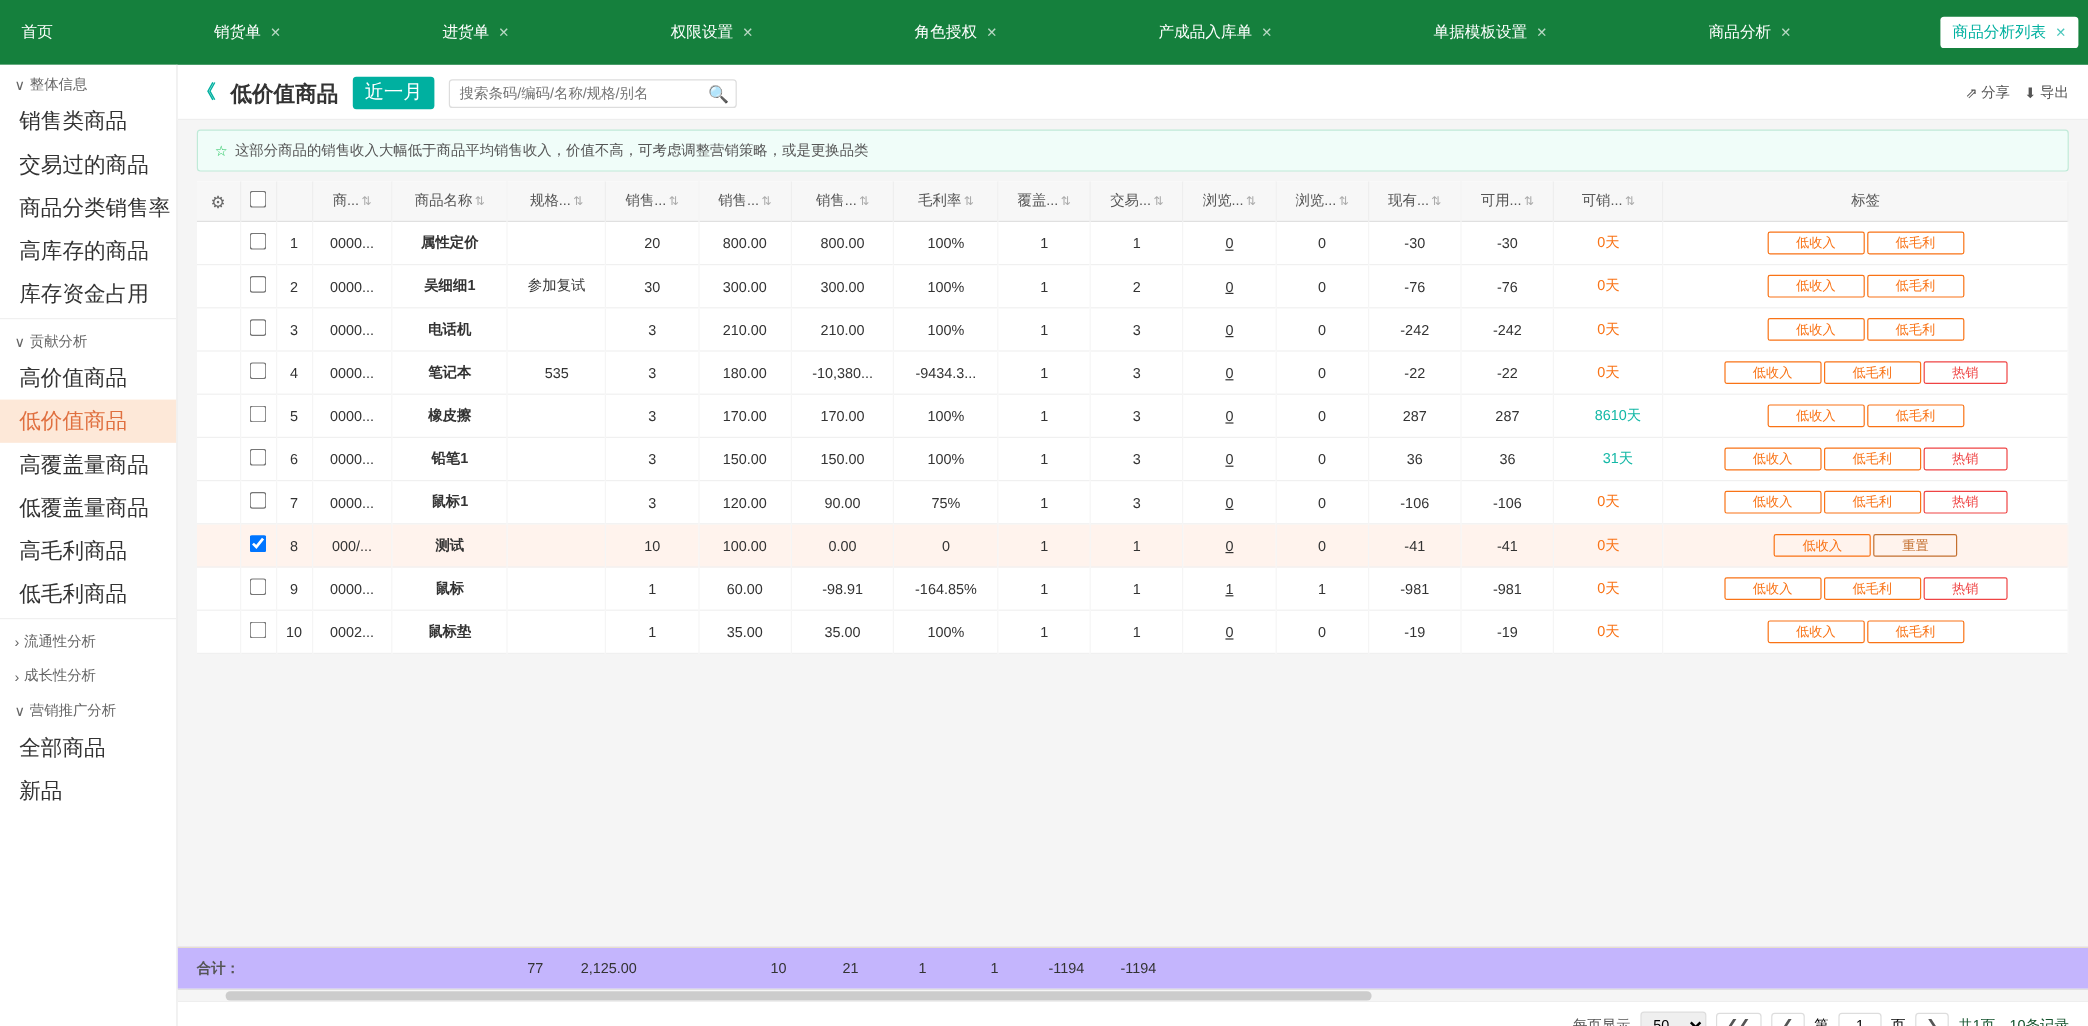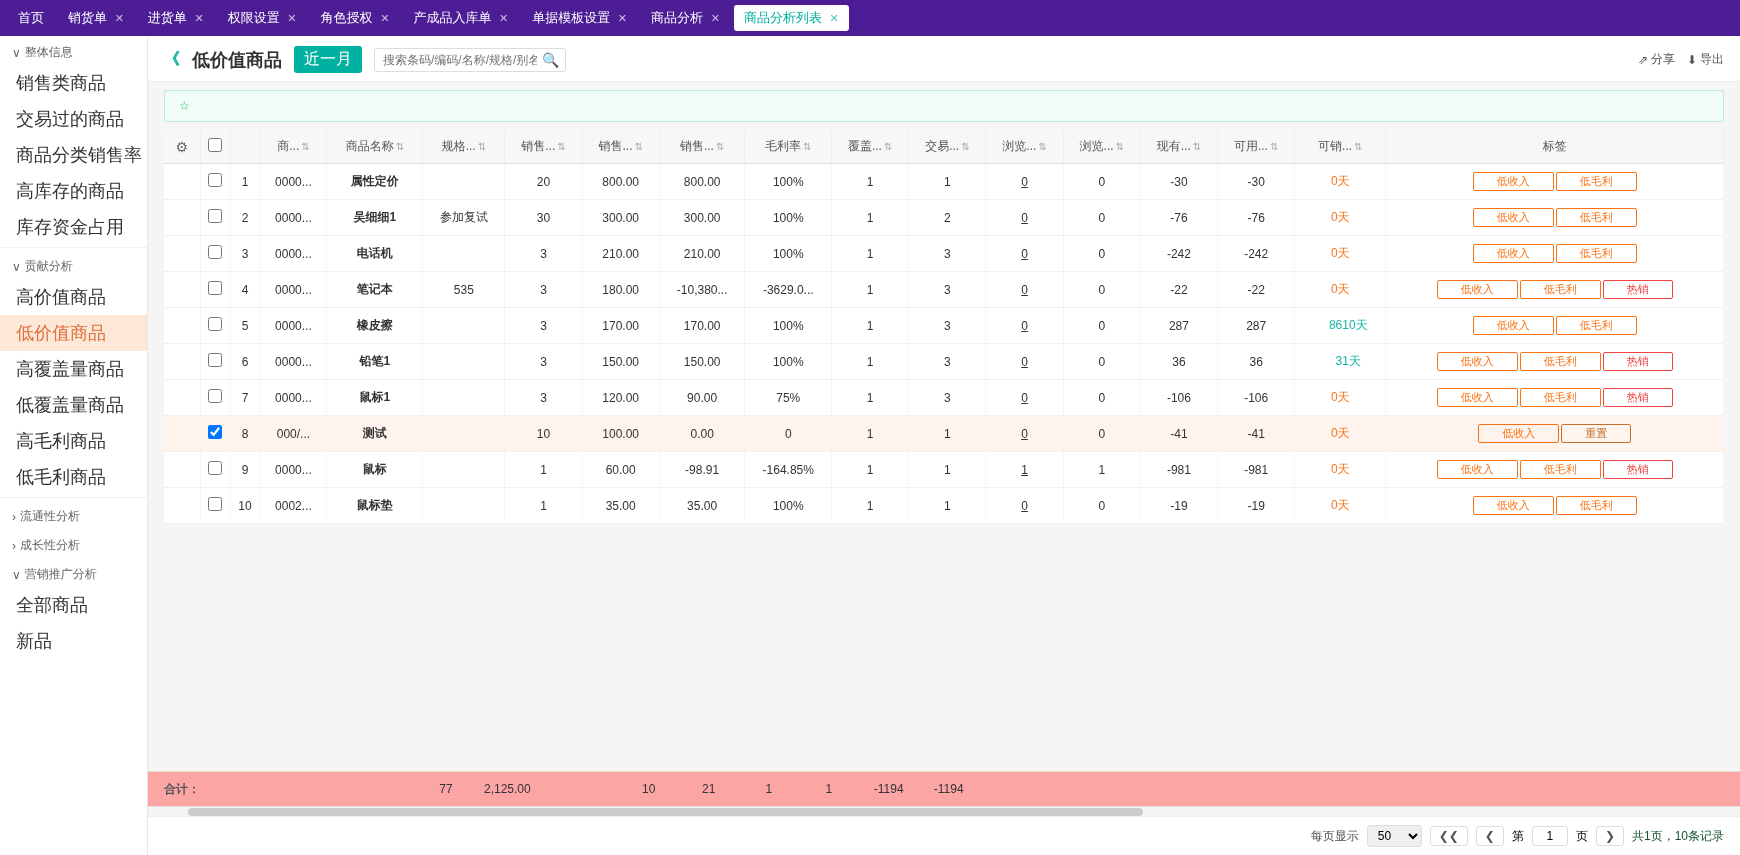--- a/index.html
+++ b/index.html
@@ -1,25 +1,26 @@
 <!DOCTYPE html>
 <html><head>
   <meta charset="utf-8">
   <style>
     * { box-sizing: border-box; margin: 0; padding: 0; font-family: 'Microsoft YaHei', Arial, sans-serif; font-size: 12px; }
     body { background: #f5f5f5; overflow-x: hidden; }
 
     
     .top-nav {
-      background: #4c1d95;
+      background: #15803d;
       display: flex;
       align-items: center;
-      height: 36px;
+      height: 54px;
       padding: 0 8px;
       gap: 4px;
+      justify-content: space-between;
     }
     .nav-item {
       color: #fff;
       padding: 4px 10px;
       cursor: pointer;
       border-radius: 3px;
       white-space: nowrap;
       font-size: 13px;
     }
     .nav-item.active { background: #fff; color: #00b0a0; }
@@ -86,21 +87,21 @@
       border: none;
       border-radius: 3px;
       padding: 3px 10px;
       cursor: pointer;
       font-size: 16px;
     }
     .search-box {
       border: 1px solid #ddd;
       border-radius: 3px;
       padding: 4px 28px 4px 8px;
-      width: 192px;
+      width: 240px;
       outline: none;
       color: #999;
       font-size: 12px;
       position: relative;
     }
     .search-wrap { position: relative; display: flex; align-items: center; }
     .search-icon-btn { position: absolute; right: 6px; color: #f97316; cursor: pointer; font-size: 14px; }
     .header-right { margin-left: auto; display: flex; gap: 12px; align-items: center; }
     .header-action-btn { color: #555; cursor: pointer; font-size: 12px; display: flex; align-items: center; gap: 3px; }
     .collapse-btn { cursor: pointer; color: #00b0a0; font-size: 16px; font-weight: bold; }
@@ -165,21 +166,21 @@
     .tag-orange { border: 1px solid #f97316; color: #f97316; }
     .tag-red { border: 1px solid #ef4444; color: #ef4444; }
     .tag-brown { border: 1px solid #c47030; color: #c47030; }
     .days-orange { color: #f97316; }
     .days-teal { color: #14b8a6; margin-left: 16px; }
     .underline-link { text-decoration: underline; cursor: pointer; color: #333; }
     .checkbox { width: 14px; height: 14px; cursor: pointer; }
 
     
     .footer-summary {
-      background: #fca5a5;
+      background: #c4b5fd;
       border-top: 1px solid #e8e0cc;
       padding: 8px 16px;
       display: flex;
       align-items: center;
       gap: 0;
     }
     .summary-label { font-weight: bold; color: #555; margin-right: 16px; }
     .summary-cells { display: flex; gap: 0; flex: 1; }
     .summary-cell { min-width: 60px; text-align: center; padding: 2px 8px; color: #333; }
 
@@ -280,20 +281,21 @@
         </div>
         <div class="header-action-btn">
           <span>⬇</span>
           <span>导出</span>
         </div>
       </div>
     </div>
 
     <div class="info-bar">
       <span style="color:#22c55e;">☆</span>
+      <span>这部分商品的销售收入大幅低于商品平均销售收入，价值不高，可考虑调整营销策略，或是更换品类</span>
     </div>
 
     <div class="table-wrapper">
       <table>
         <thead>
           <tr>
             <th style="width:36px;"><span class="gear-btn">⚙</span></th>
             <th style="width:30px;"><input type="checkbox" class="checkbox" style=""></th>
             <th style="width:30px;"></th>
             <th>商...<span class="sort-icon">⇅</span></th>
@@ -377,21 +379,21 @@
             <tr>
     <td></td>
     <td><input type="checkbox" class="checkbox" style=""></td>
     <td>4</td>
     <td>0000...</td>
     <td class="text-left">笔记本</td>
     <td>535</td>
     <td>3</td>
     <td>180.00</td>
     <td>-10,380...</td>
-    <td>-3629.0...</td>
+    <td>-9434.3...</td>
     <td>1</td>
     <td>3</td>
     <td><span class="underline-link">0</span></td>
     <td>0</td>
     <td>-22</td>
     <td>-22</td>
     <td><span class="days-orange">0天</span></td>
     <td><span class="tag tag-orange">低收入</span><span class="tag tag-orange">低毛利</span><span class="tag tag-red">热销</span></td>
   </tr>
             <tr>

